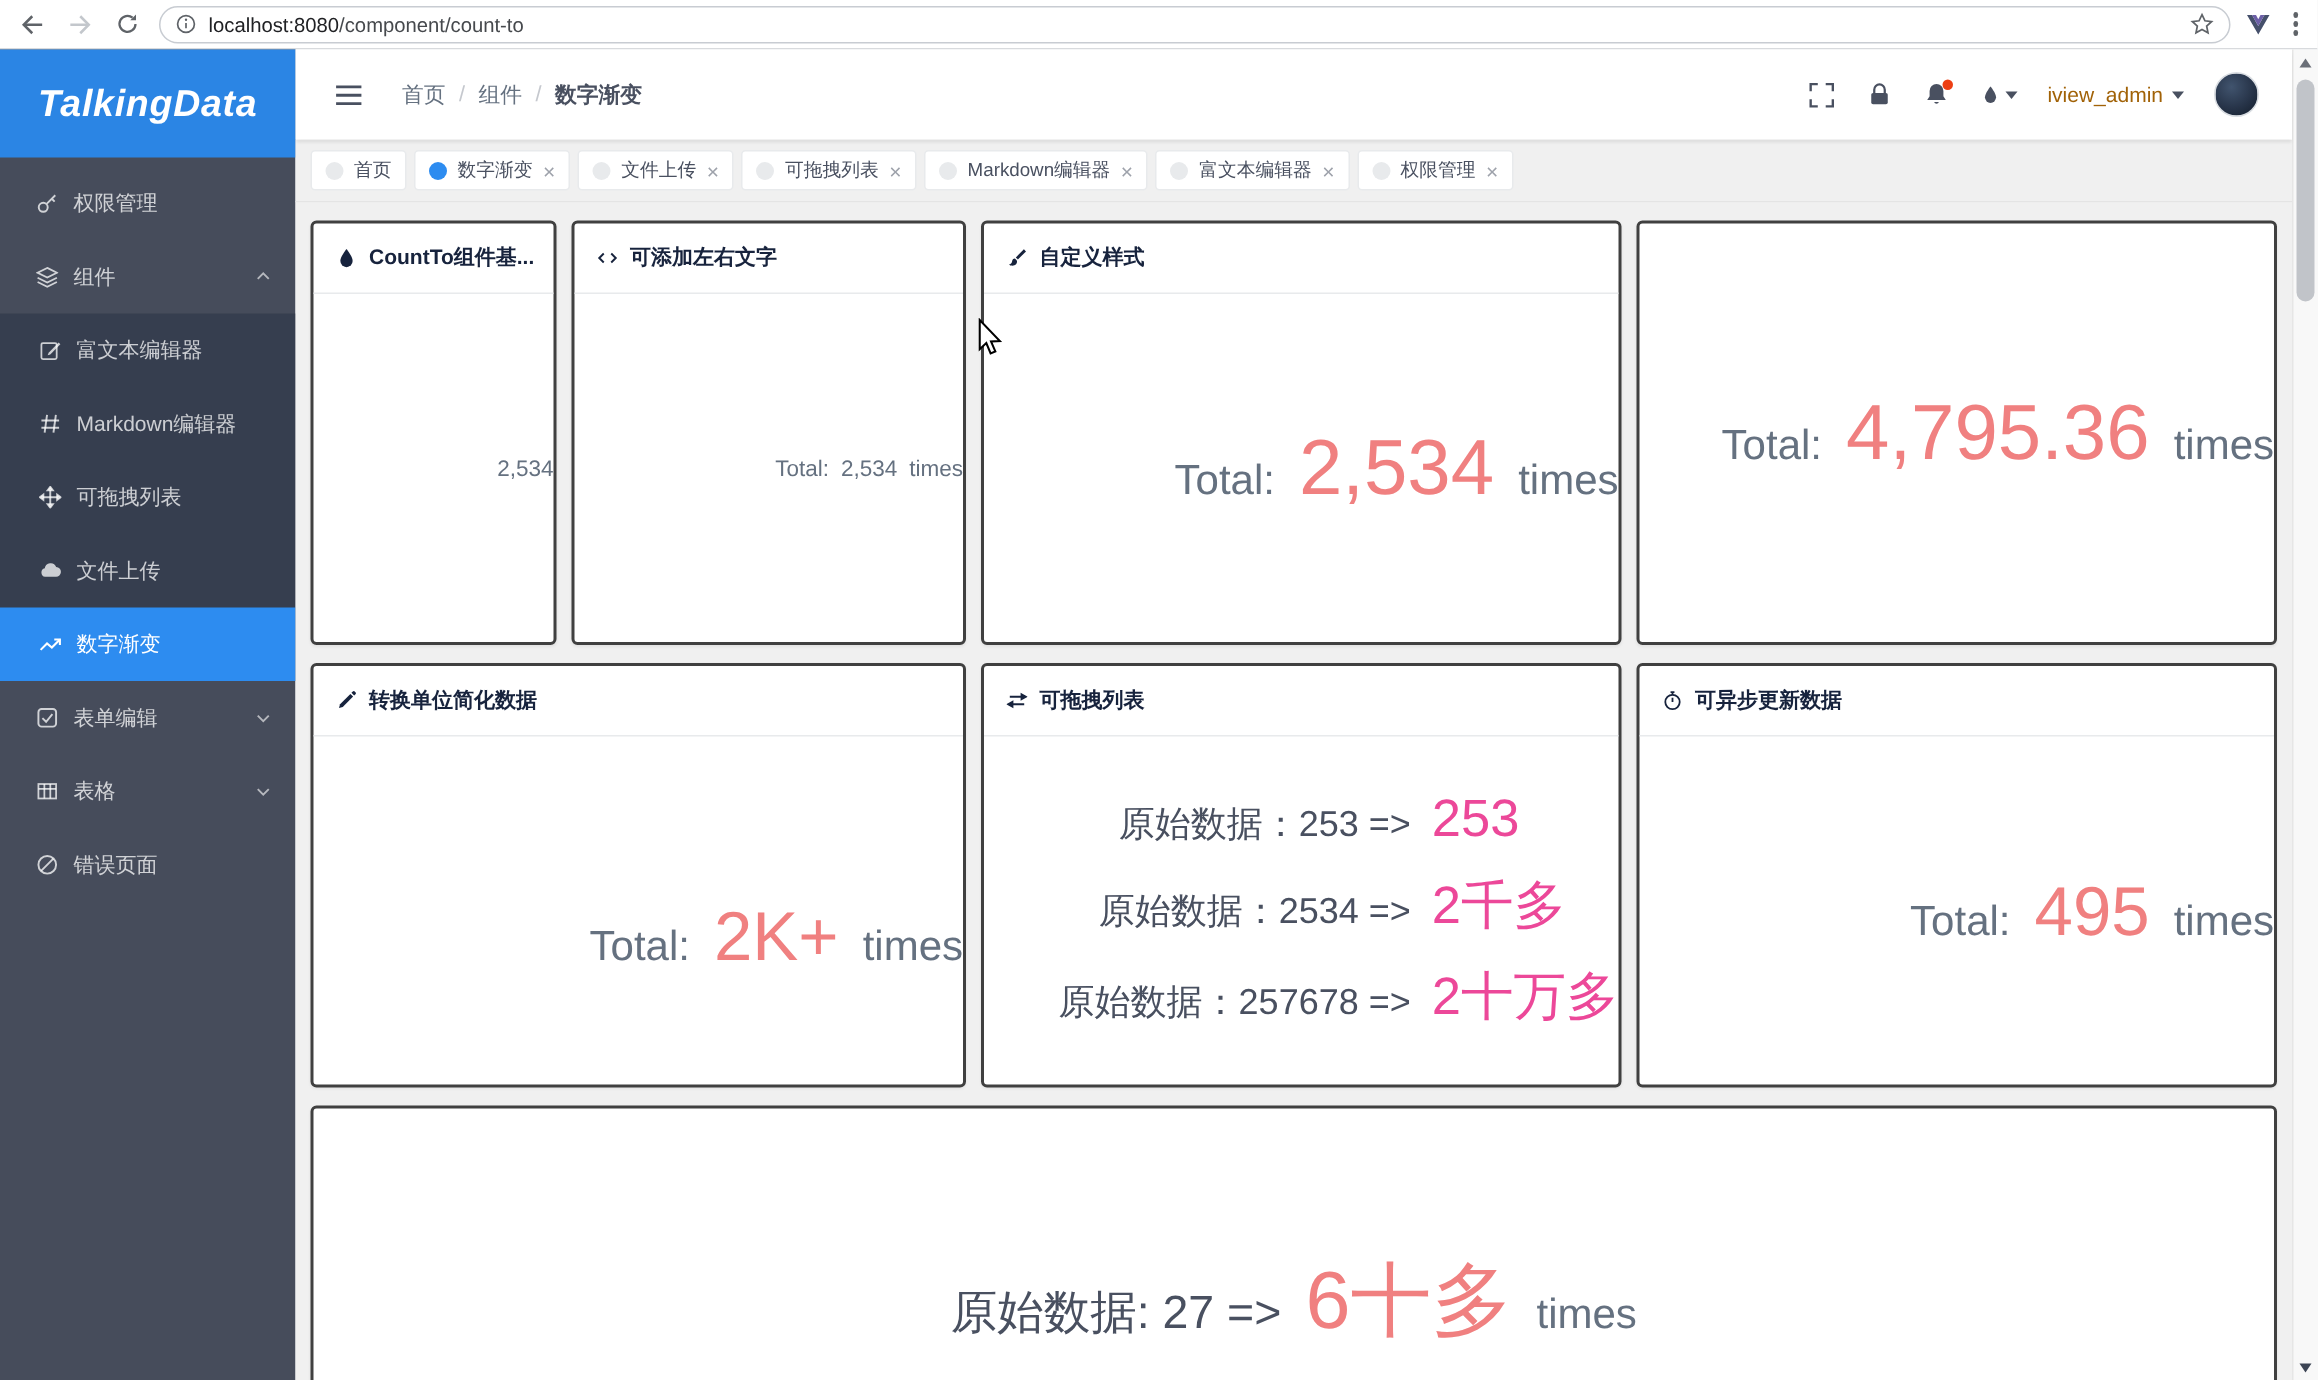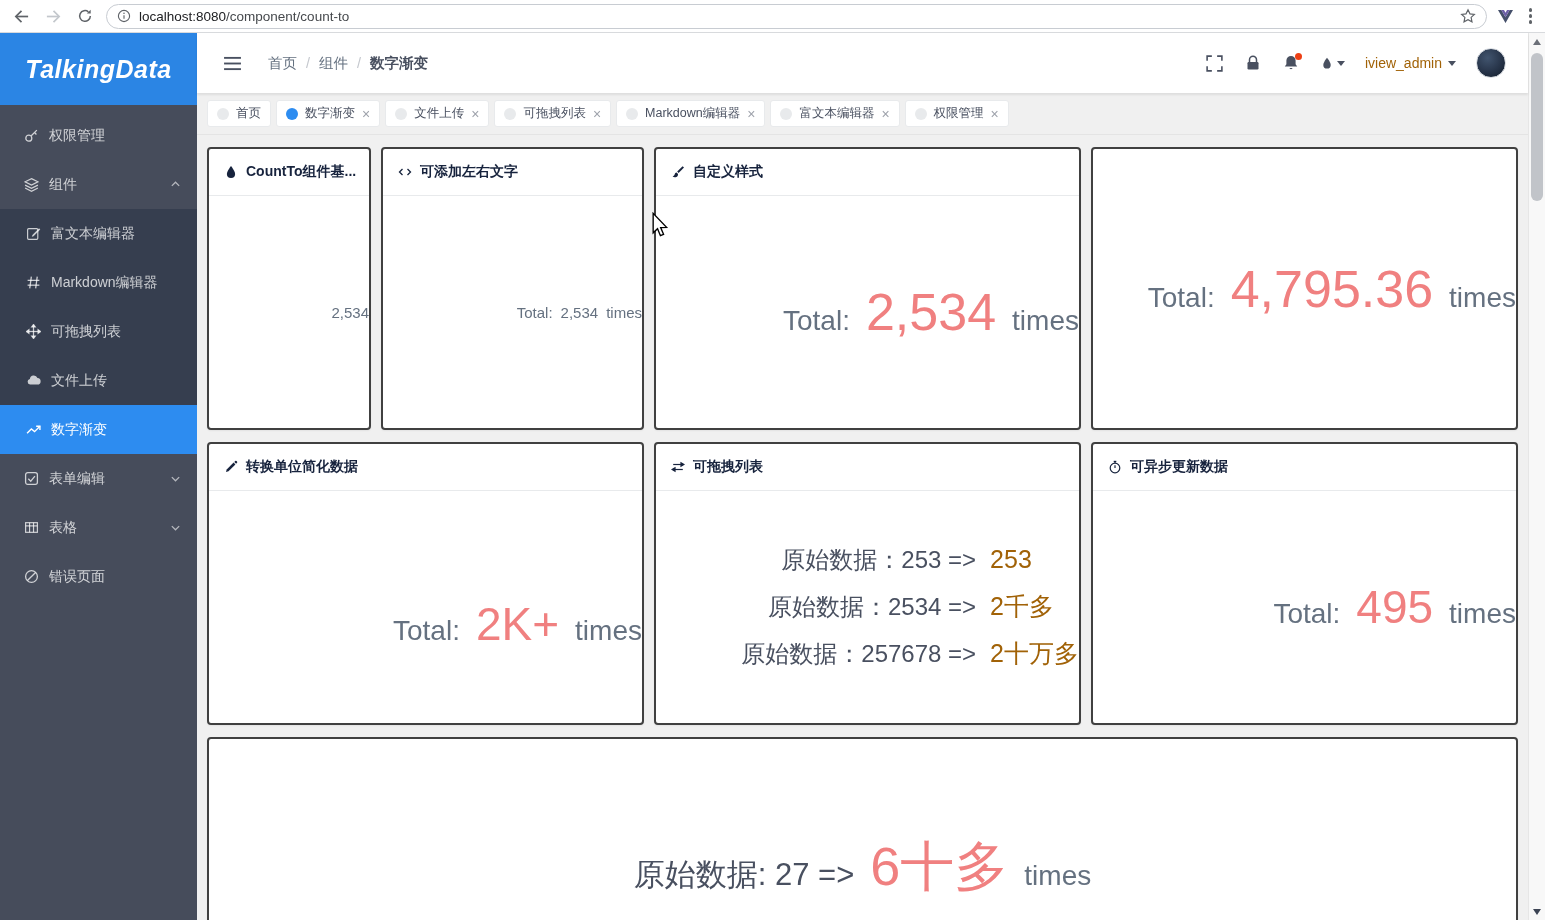--- a/index.html
+++ b/index.html
@@ -72,21 +72,21 @@
   .card-body.center { align-items:center; }
 
   .count-sm { font-size:15px; color:#657180; display:flex; gap:8px; align-items:baseline; }
   .count-line { display:flex; gap:16px; align-items:baseline; align-self:center; }
   .cl-prefix, .cl-suffix { font-size:28px; color:#657180; }
   .cl-value { font-size:52px; color:#f08080; }
   .cl-value.md { font-size:46px; }
 
   .unit-rows { display:grid; grid-template-columns:auto auto; column-gap:14px; row-gap:14px; align-items:baseline; align-self:center;margin-left:44px; }
   .unit-label { text-align:right; font-size:24px; color:#495060; }
-  .unit-value { font-size:25px; color:#a16207; }
+  .unit-value { font-size:35px; color:#ec4899; }
 
   .combined-body { justify-content:center; padding-top:92px; }
   .comb-label { font-size:31px; color:#495060; }
   .comb-value { font-size:54px; color:#f08080; }
   .comb-suffix { font-size:28px; color:#657180; }
   .comb-line { display:flex; gap:16px; align-items:baseline; }
 
   
   .scrollbar { position:absolute; top:33px; right:0; bottom:0; width:17px; background:#f8f8f8; border-left:1px solid #e6e6e6; }
   .sb-btn { position:absolute; left:0; width:16px; height:17px; display:flex; align-items:center; justify-content:center; }

